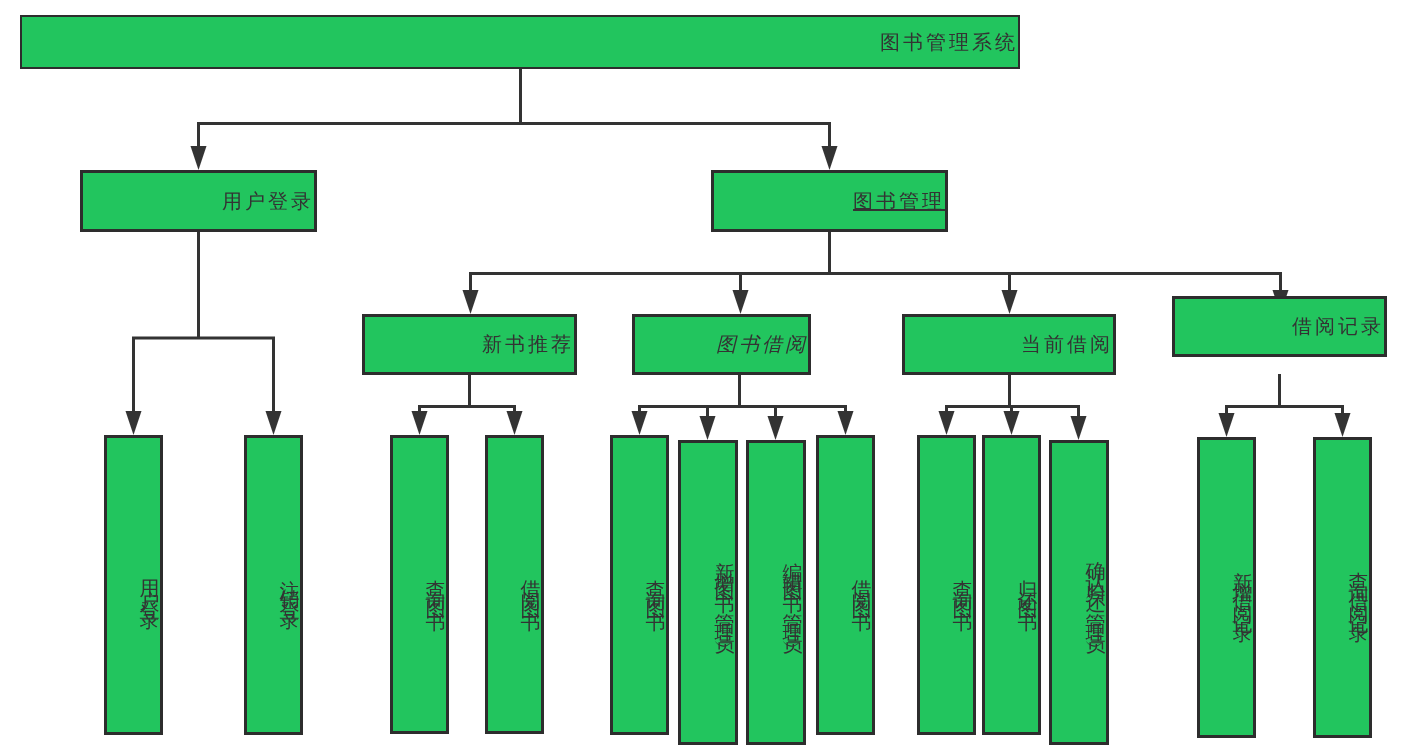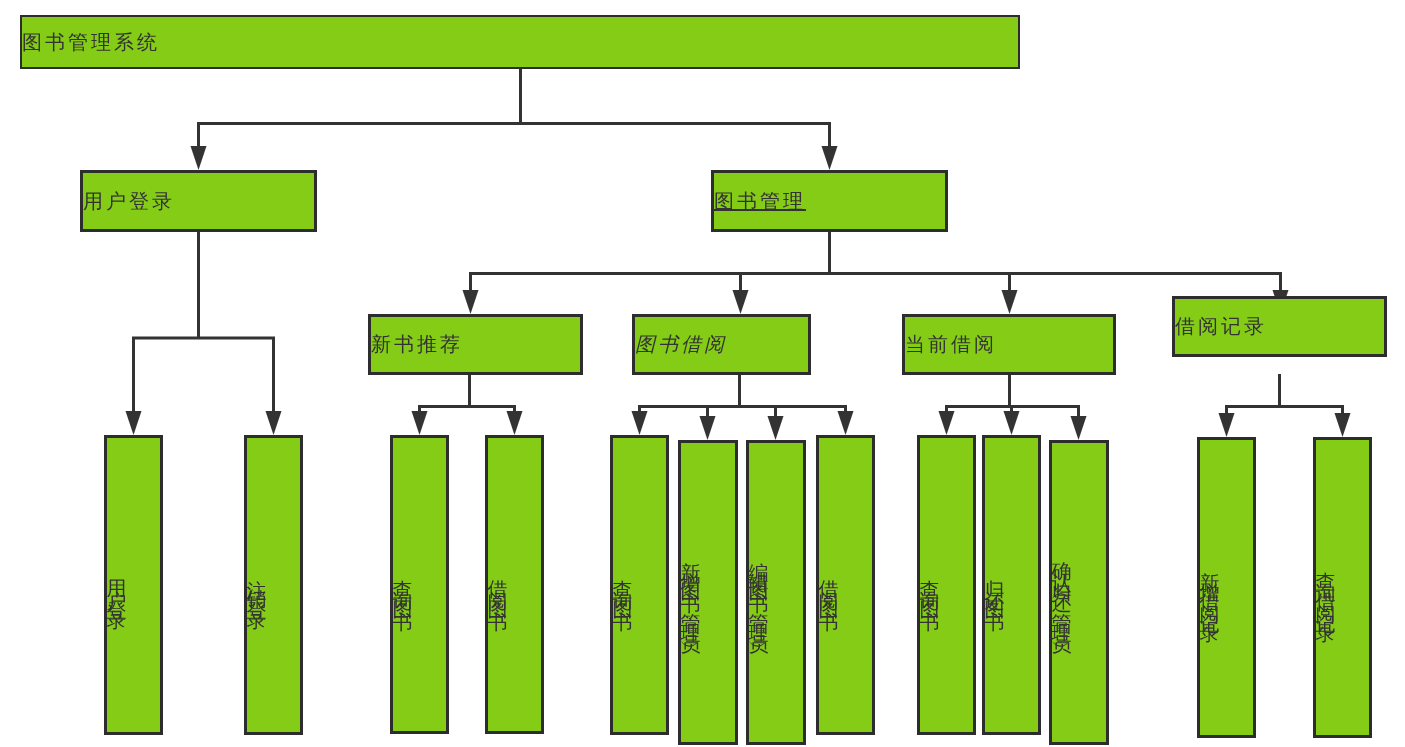--- a/index.html
+++ b/index.html
@@ -17,24 +17,24 @@
     left: 0; top: 0;
     width: 1405px; height: 747px;
     z-index: 1;
   }
   svg.connectors path { stroke: #333333; stroke-width: 3; fill: none; }
   svg.connectors polygon { fill: #333333; }
   .box {
     position: absolute;
     box-sizing: border-box;
     border: 3px solid #2d2d2d;
-    background: #84cc16;
+    background: #22c55e;
     display: flex;
     align-items: center;
-    justify-content: flex-start;
+    justify-content: flex-end;
     z-index: 2;
   }
   .box.root { border-width: 2px; }
   .hlabel {
     font-size: 20px;
     letter-spacing: 3px;
     color: #333333;
     white-space: nowrap;
   }
   .vtext {
@@ -102,21 +102,21 @@
     <span class="hlabel">图书管理系统</span>
   </div>
 
   <div class="box" style="left:80px; top:170px; width:237px; height:62px;">
     <span class="hlabel">用户登录</span>
   </div>
   <div class="box" style="left:711px; top:170px; width:237px; height:62px;text-decoration:underline;">
     <span class="hlabel">图书管理</span>
   </div>
 
-  <div class="box" style="left:362px; top:314px; width:215px; height:61px;margin-left:6px;">
+  <div class="box" style="left:362px; top:314px; width:215px; height:61px;">
     <span class="hlabel">新书推荐</span>
   </div>
   <div class="box" style="left:632px; top:314px; width:179px; height:61px;font-style:italic;">
     <span class="hlabel">图书借阅</span>
   </div>
   <div class="box" style="left:902px; top:314px; width:214px; height:61px;">
     <span class="hlabel">当前借阅</span>
   </div>
   <div class="box" style="left:1172px; top:296px; width:215px; height:61px;">
     <span class="hlabel">借阅记录</span>

